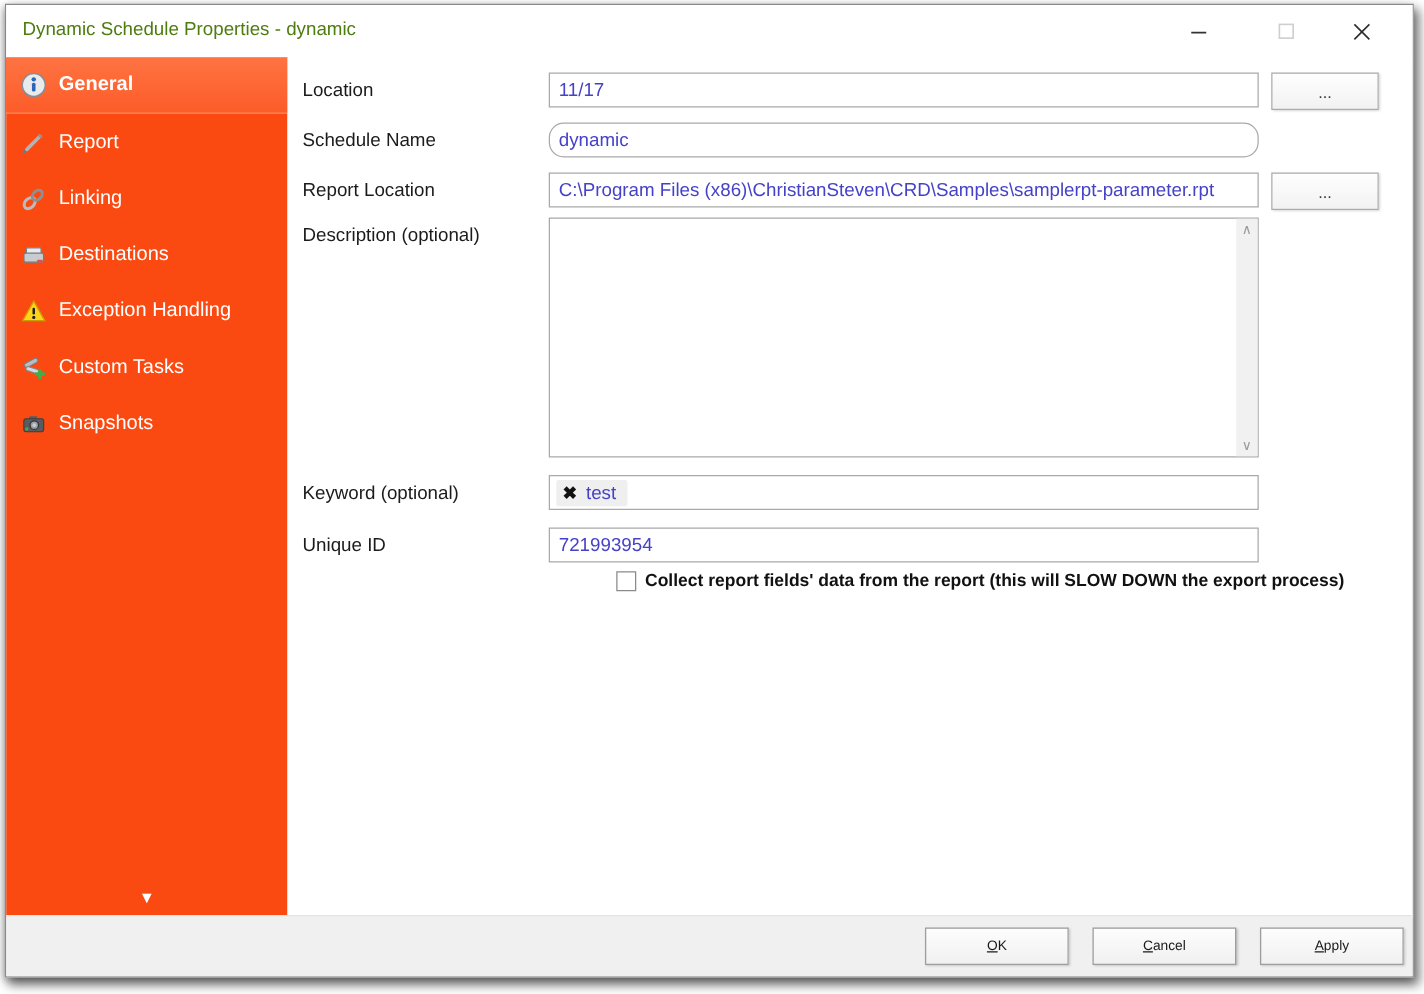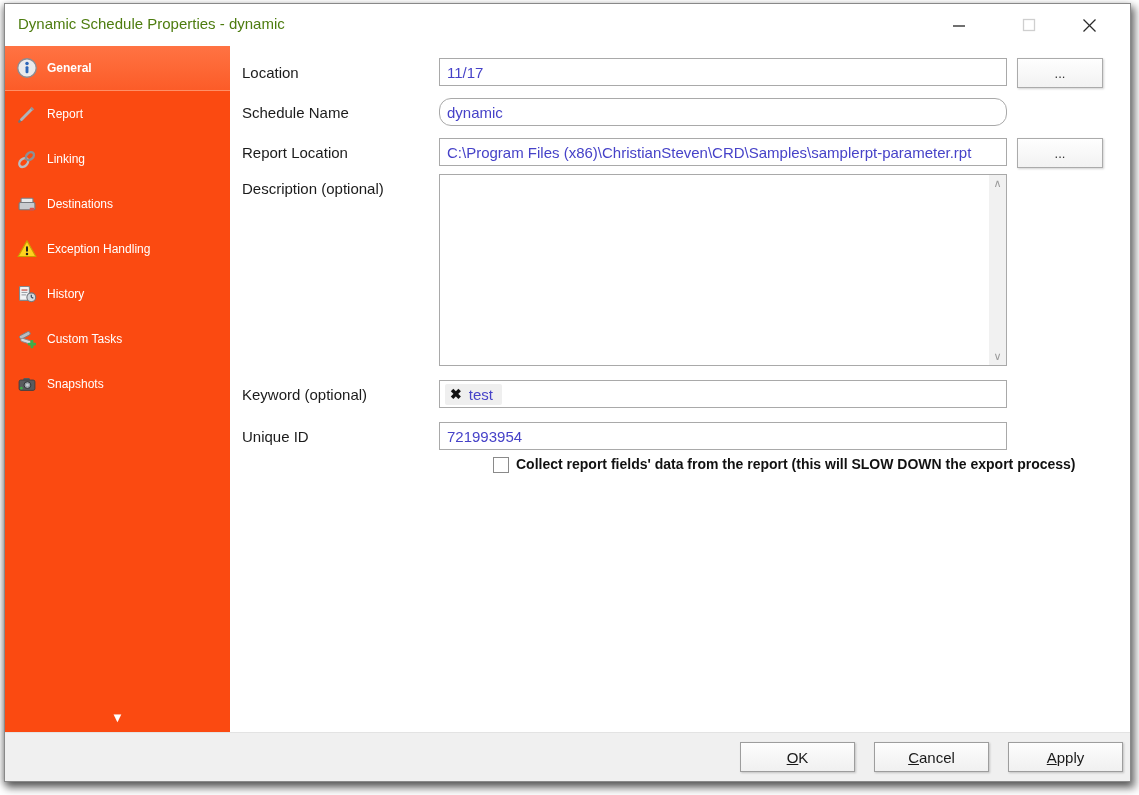--- a/index.html
+++ b/index.html
@@ -18,21 +18,21 @@
   .winctl svg { display:block; }
   .ctl-min { right:140px; }
   .ctl-max { right:70px; }
   .ctl-close { right:10px; }
 
   
   .sidebar { position:absolute; left:0; top:42px; width:225px; height:688px; background:#fb4a11; }
   .side-item { position:relative; height:45px; display:flex; align-items:center; cursor:pointer; }
   .side-item.selected { background:linear-gradient(#ff7343, #fc5c28); border-bottom:1px solid #ff8f66; }
   .side-item .s-icon { width:22px; height:22px; margin-left:11px; flex:0 0 22px; }
-  .side-item .s-label { color:#ffffff; font-size:12px; margin-left:9px; white-space:nowrap; }
+  .side-item .s-label { color:#ffffff; font-size:16px; margin-left:9px; white-space:nowrap; }
   .side-item.selected .s-label { font-weight:bold; }
   .side-more { position:absolute; left:0; right:0; bottom:10px; text-align:center; color:#ffffff; font-size:13px; cursor:pointer; line-height:1; }
 
   
   .main { position:absolute; left:225px; top:42px; right:0; height:688px; background:#ffffff; }
   .flabel { position:absolute; left:12px; font-size:15px; color:#1b1b1b; white-space:nowrap; }
   .field {
     position:absolute; left:209px; width:568px; height:28px;
     border:1px solid #a9a9a9; background:#ffffff;
     font-size:15px; color:#4642c8; padding:0 7px; display:flex; align-items:center;
@@ -64,21 +64,21 @@
   .chk-label { margin-left:7px; font-size:14px; font-weight:bold; color:#111; }
 
   
   .footer {
     position:absolute; left:0; right:0; bottom:0; height:49px; background:#f0f0f0;
     border-top:1px solid #e3e3e3; display:flex; align-items:center; justify-content:flex-end; gap:19px; padding-right:7px;
   }
   .btn {
     width:115px; height:30px; border:1px solid #9d9d9d; background:linear-gradient(#fdfdfd,#f0f0f0);
     box-shadow:1px 1px 2px rgba(0,0,0,0.2);
-    font-size:15px; color:#1a1a1a; display:flex; align-items:center; justify-content:center; cursor:pointer;
+    font-size:11px; color:#1a1a1a; display:flex; align-items:center; justify-content:center; cursor:pointer;
   }
   .btn .mn { text-decoration:underline; }
 </style>
 </head>
 <body>
 
 <div class="window">
 
   <div class="titlebar">
     <div class="title">Dynamic Schedule Properties - dynamic</div>
@@ -157,34 +157,20 @@
       <span class="s-icon">
         <svg width="22" height="22" viewBox="0 0 20 20">
             <path d="M10 2.6 L18 16.8 H2 Z" fill="#ffd21e" stroke="#c9a000" stroke-width="1"></path>
             <rect x="9.1" y="7.4" width="1.8" height="5" rx="0.9" fill="#1f1f1f"></rect>
             <circle cx="10" cy="14.5" r="1.15" fill="#1f1f1f"></circle>
           </svg>
       </span>
       <span class="s-label">Exception Handling</span>
     </div>
 
-    <div class="side-item">
-      <span class="s-icon">
-        <svg width="22" height="22" viewBox="0 0 20 20">
-            <rect x="3.2" y="3.2" width="9" height="12.6" rx="0.8" fill="#f2f3f4" stroke="#82868b" stroke-width="1"></rect>
-            <line x1="5" y1="6.4" x2="10.4" y2="6.4" stroke="#c0392b" stroke-width="1"></line>
-            <line x1="5" y1="8.6" x2="10.4" y2="8.6" stroke="#9aa0a6" stroke-width="1"></line>
-            <line x1="5" y1="10.8" x2="9.2" y2="10.8" stroke="#9aa0a6" stroke-width="1"></line>
-            <circle cx="13.9" cy="13" r="4" fill="#d4d8dc" stroke="#72767b" stroke-width="1"></circle>
-            <line x1="13.9" y1="13" x2="13.9" y2="10.7" stroke="#394b5e" stroke-width="1.1"></line>
-            <line x1="13.9" y1="13" x2="15.7" y2="13.7" stroke="#394b5e" stroke-width="1.1"></line>
-          </svg>
-      </span>
-      <span class="s-label">History</span>
-    </div>
 
     <div class="side-item">
       <span class="s-icon">
         <svg width="22" height="22" viewBox="0 0 20 20">
             <rect x="3" y="5" width="10.5" height="3.4" rx="1.6" transform="rotate(-28 8 7)" fill="#b9bdc2" stroke="#7b7f84" stroke-width="0.8"></rect>
             <rect x="4.2" y="10.4" width="9.5" height="3" rx="1.4" transform="rotate(18 9 12)" fill="#d6d9dd" stroke="#85898e" stroke-width="0.8"></rect>
             <rect x="13.2" y="11" width="2.6" height="7.4" rx="0.7" fill="#3fae49"></rect>
             <rect x="10.8" y="13.4" width="7.4" height="2.6" rx="0.7" fill="#3fae49"></rect>
           </svg>
       </span>

